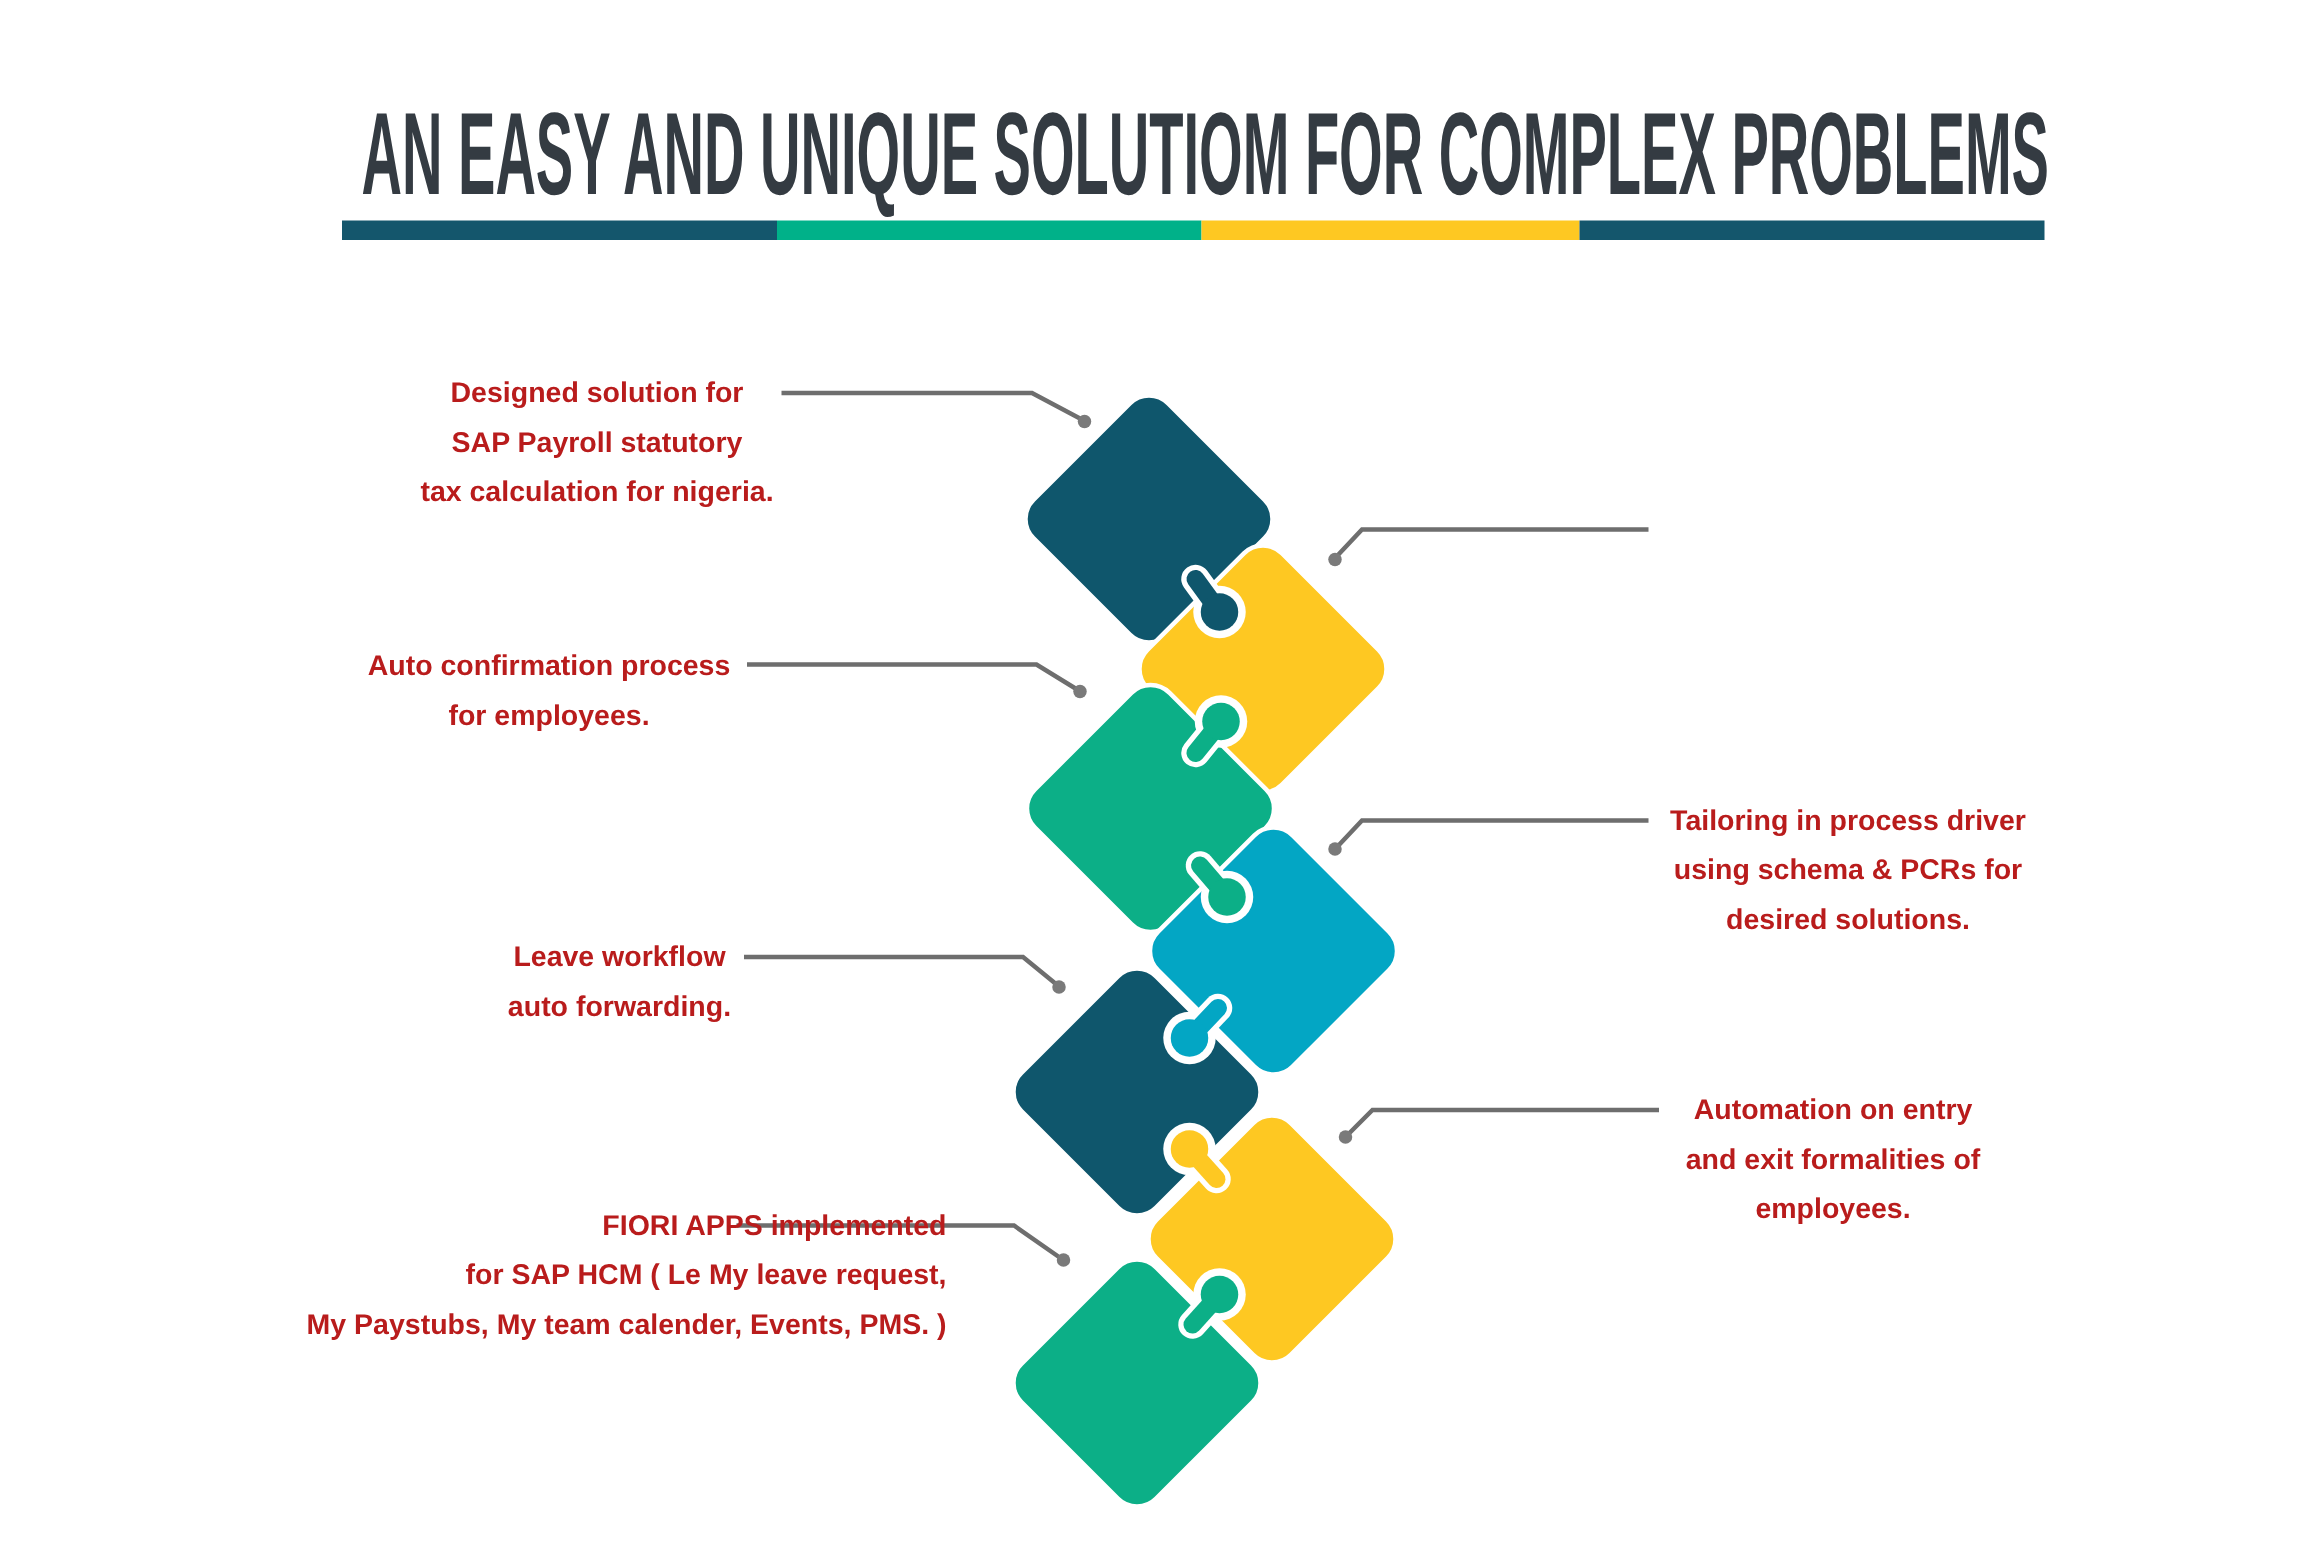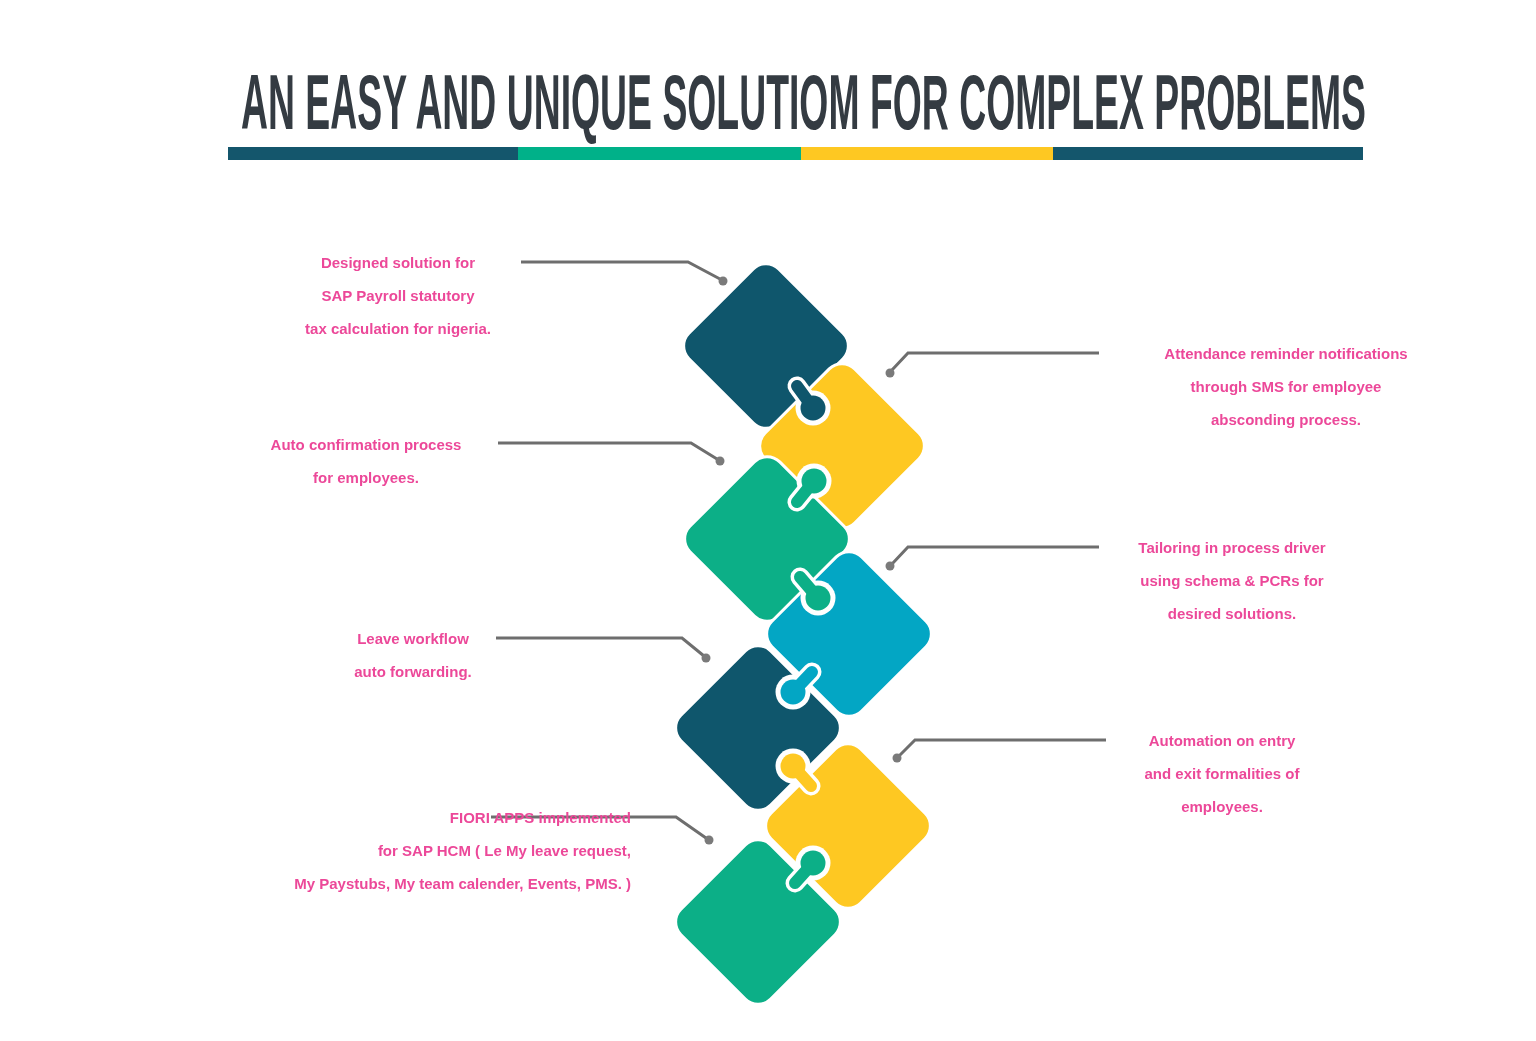--- a/index.html
+++ b/index.html
@@ -9,23 +9,23 @@
     background:#ffffff;
     font-family:"Liberation Sans",sans-serif;
     overflow:hidden;
     margin-left:36px;
   }
   svg.scene{position:absolute;left:0;top:0;}
   .label{
     position:absolute;
     text-align:center;
     font-weight:700;
-    font-size:15px;
+    font-size:19px;
     line-height:33px;
-    color:#ec4899;
+    color:#b91c1c;
   }
   .label div{white-space:nowrap;}
   .conn{fill:none;stroke:#6E6E6E;stroke-width:3;}
   .dot{fill:#7A7A7A;}
   .halo{stroke:#ffffff;}
 </style>
 </head>
 <body>
 
 <div class="canvas">
@@ -119,25 +119,20 @@
     <div>Auto confirmation process</div>
     <div>for employees.</div>
   </div>
 
   <div class="label" style="left:75px; top:801px; width:520px;text-align:right;">
     <div>FIORI APPS implemented</div>
     <div>for SAP HCM ( Le My leave request,</div>
     <div>My Paystubs, My team calender, Events, PMS. )</div>
   </div>
 
-  <div class="label" style="left:1050px; top:337px; width:400px;">
-    <div>Attendance reminder notifications</div>
-    <div>through SMS for employee</div>
-    <div>absconding process.</div>
-  </div>
 
   <div class="label" style="left:1016px; top:531px; width:360px;">
     <div>Tailoring in process driver</div>
     <div>using schema &amp; PCRs for</div>
     <div>desired solutions.</div>
   </div>
 
   <div class="label" style="left:1006px; top:724px; width:360px;">
     <div>Automation on entry</div>
     <div>and exit formalities of</div>

